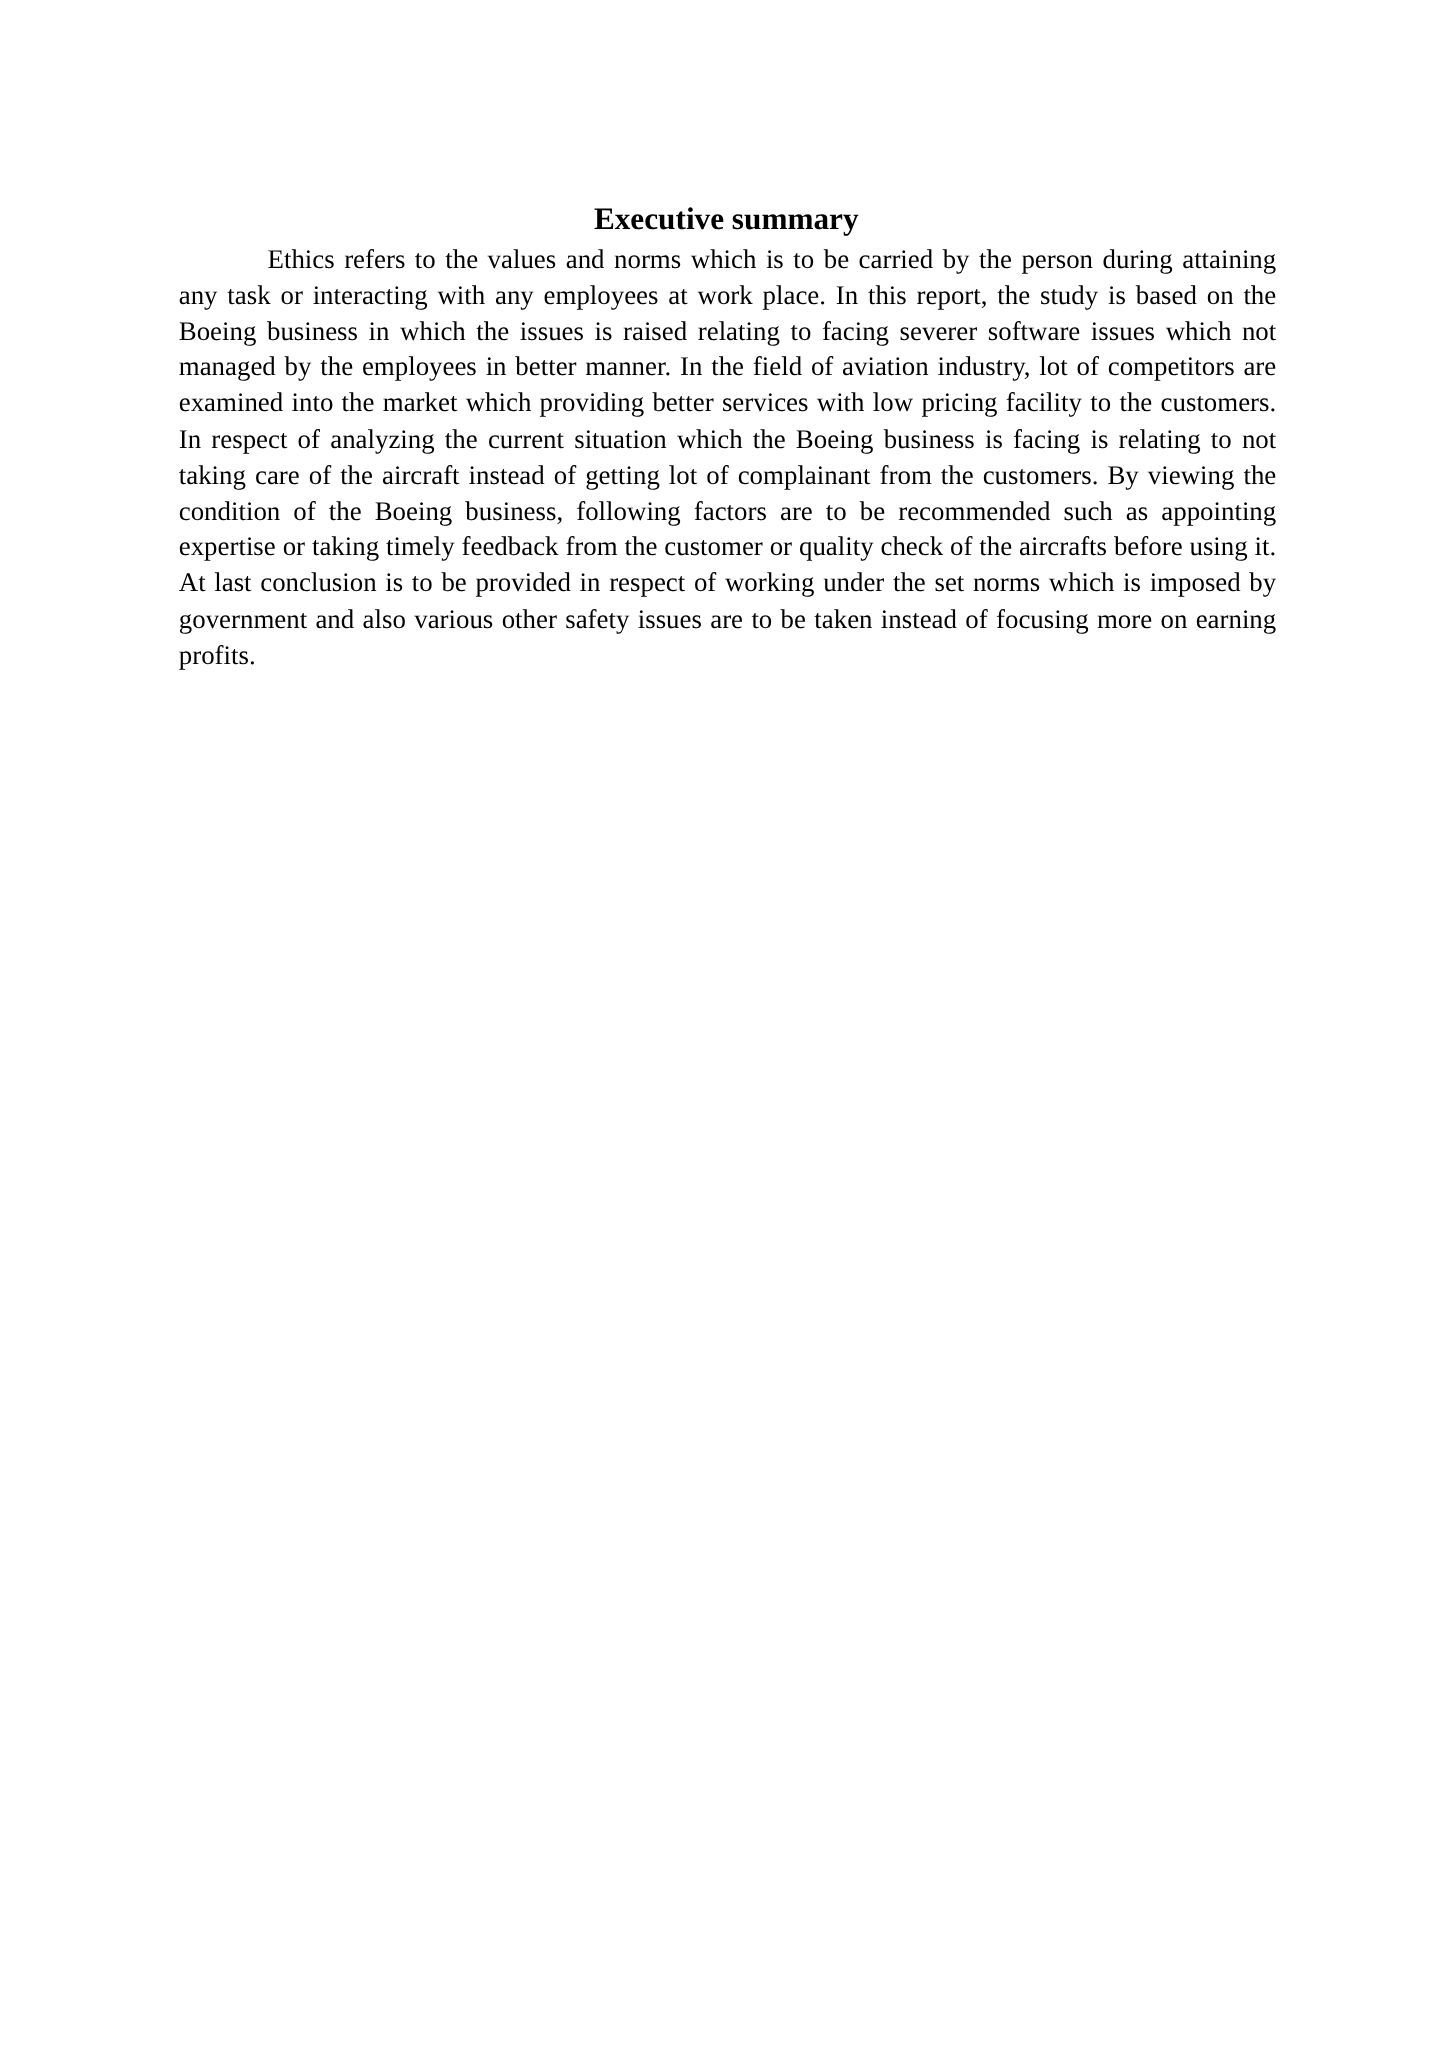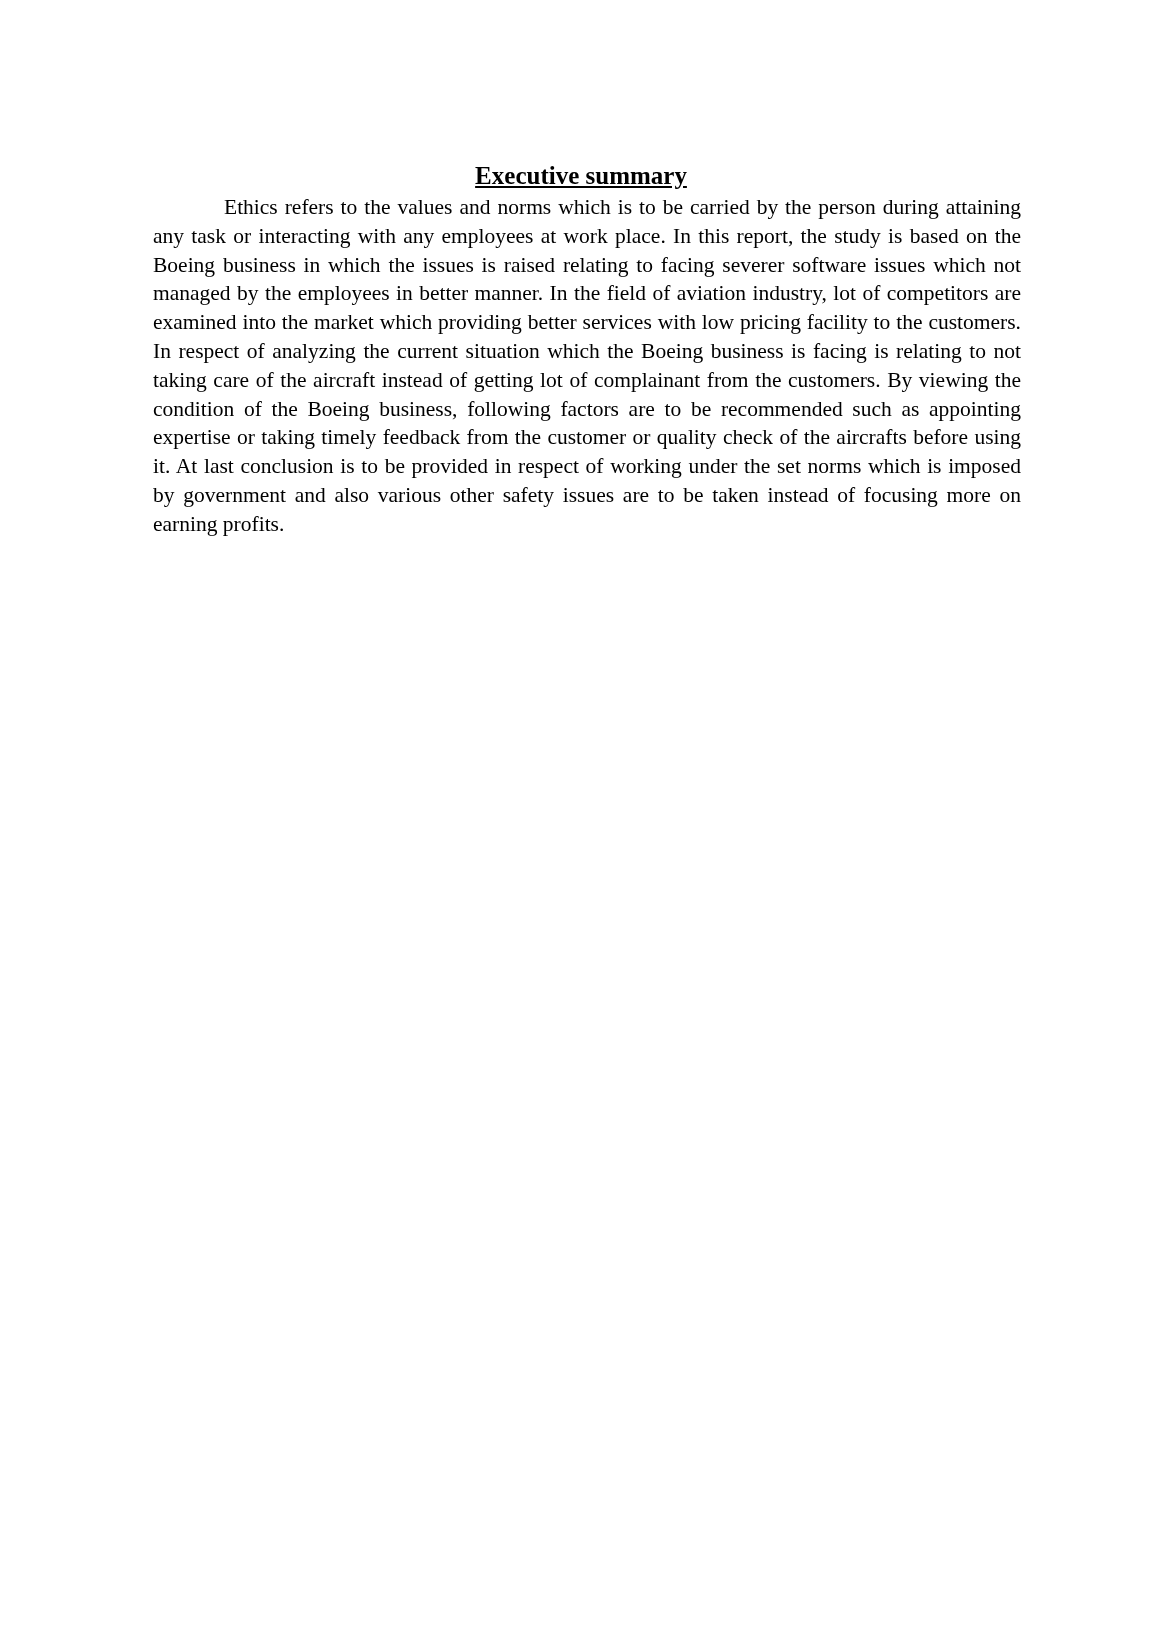--- a/index.html
+++ b/index.html
@@ -29,24 +29,23 @@
       top: 160px;
       width: 880px;
     }
     .title {
       text-align: center;
       font-weight: bold;
       font-size: 25px;
       line-height: 32px;
       margin: 0;
       padding: 0;
-      text-decoration: underline;
     }
     .body-text {
-      margin: 1px 0 0 12px;
+      margin: 1px 0 0 2px;
       font-size: 21.5px;
       line-height: 28.8px;
       text-align: justify;
       text-indent: 71px;
     }
   </style>
 </head>
 <body>
 
 <div class="page">

